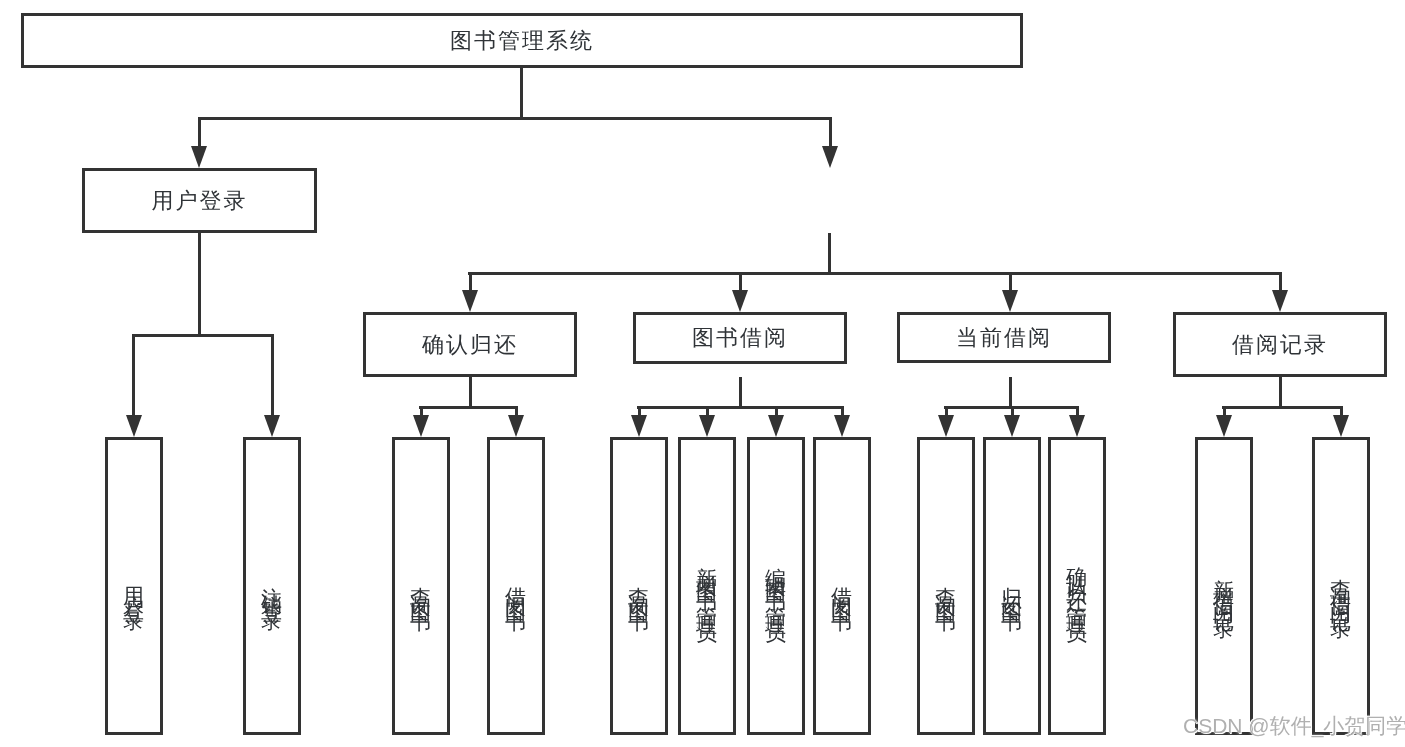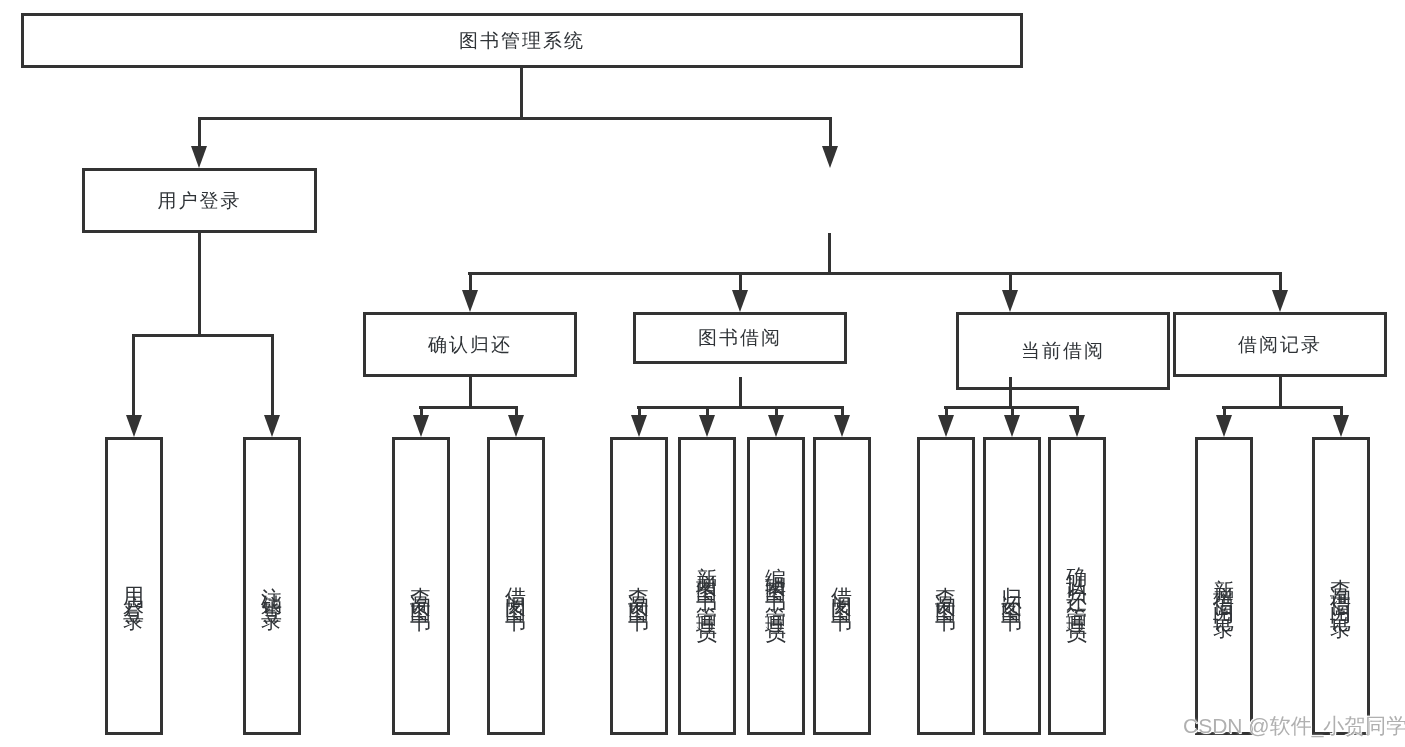--- a/index.html
+++ b/index.html
@@ -20,21 +20,21 @@
     position:absolute;
     box-sizing:border-box;
     border:3px solid var(--line);
     background:#ffffff;
     display:flex;
     align-items:center;
     justify-content:center;
     color:var(--text);
   }
   .hbox{
-    font-size:19px;
+    font-size:22px;
     letter-spacing:2px;
     white-space:nowrap;
   }
   .vbox{
     writing-mode:vertical-rl;
     text-orientation:mixed;
     font-size:21px;
     letter-spacing:8px;
     line-height:1;
   }
@@ -66,21 +66,21 @@
 
   <div class="box hbox" style="left:21px;top:13px;width:1002px;height:55px;">图书管理系统</div>
 
   <div class="box hbox" style="left:82px;top:168px;width:235px;height:65px;">用户登录</div>
 
 
   <div class="box hbox" style="left:363px;top:312px;width:214px;height:65px;">确认归还</div>
 
   <div class="box hbox" style="left:633px;top:312px;width:214px;height:52px;">图书借阅</div>
 
-  <div class="box hbox" style="left:956px;top:312px;width:214px;height:78px;">当前借阅</div>
+  <div class="box hbox" style="left:897px;top:312px;width:214px;height:51px;">当前借阅</div>
 
   <div class="box hbox" style="left:1173px;top:312px;width:214px;height:65px;">借阅记录</div>
 
   <div class="box vbox" style="left:105px;top:437px;width:58px;height:298px;">用户登录</div>
 
   <div class="box vbox" style="left:243px;top:437px;width:58px;height:298px;">注销登录</div>
 
   <div class="box vbox" style="left:392px;top:437px;width:58px;height:298px;">查询图书</div>
 
   <div class="box vbox" style="left:487px;top:437px;width:58px;height:298px;">借阅图书</div>

